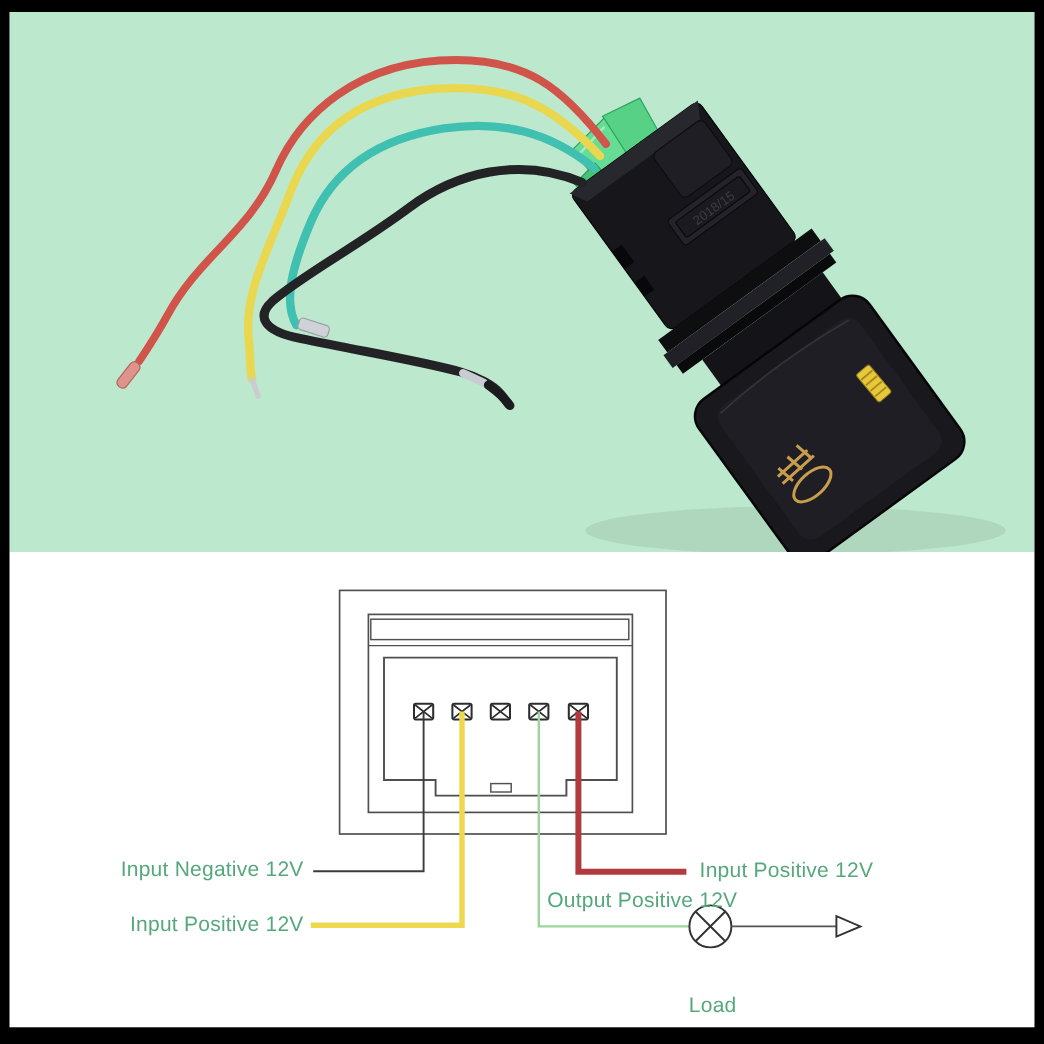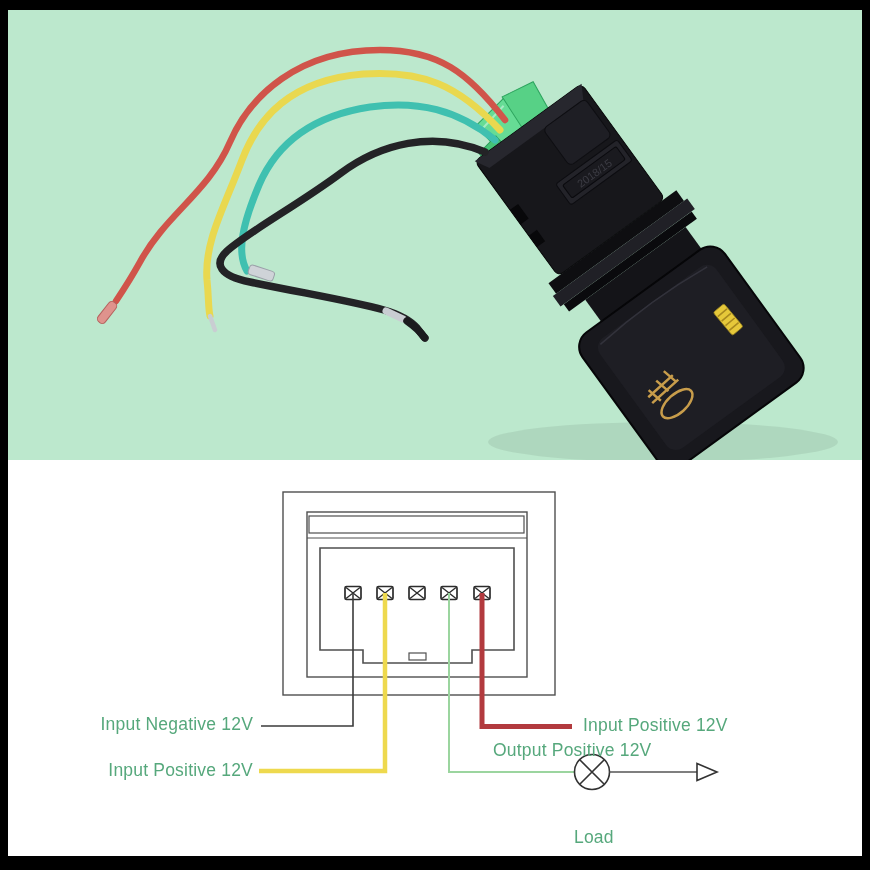--- a/index.html
+++ b/index.html
@@ -152,16 +152,16 @@
         <path d="M572,300 L596,324 M572,324 L596,300" stroke="#333" stroke-width="1.6"></path>
       </g>
 
       <line x1="601.5" y1="312" x2="689" y2="312" stroke="#555" stroke-width="1.5"></line>
       <path d="M689,303.5 L709,312 L689,320.5 Z" fill="#fff" stroke="#333" stroke-width="1.6"></path>
     </svg>
 
     <div class="lbl right-align" style="left:75px;top:254px;width:170px;">Input Negative 12V</div>
     <div class="lbl right-align" style="left:75px;top:300px;width:170px;">Input Positive 12V</div>
     <div class="lbl" style="left:575px;top:255px;">Input Positive 12V</div>
-    <div class="lbl" style="left:448px;top:280px;margin-left:37px;">Output Positive 12V</div>
+    <div class="lbl" style="left:448px;top:280px;">Output Positive 12V</div>
     <div class="lbl" style="left:566px;top:339px;margin-top:28px;">Load</div>
   </div>
 </div>
 
 </body></html>

